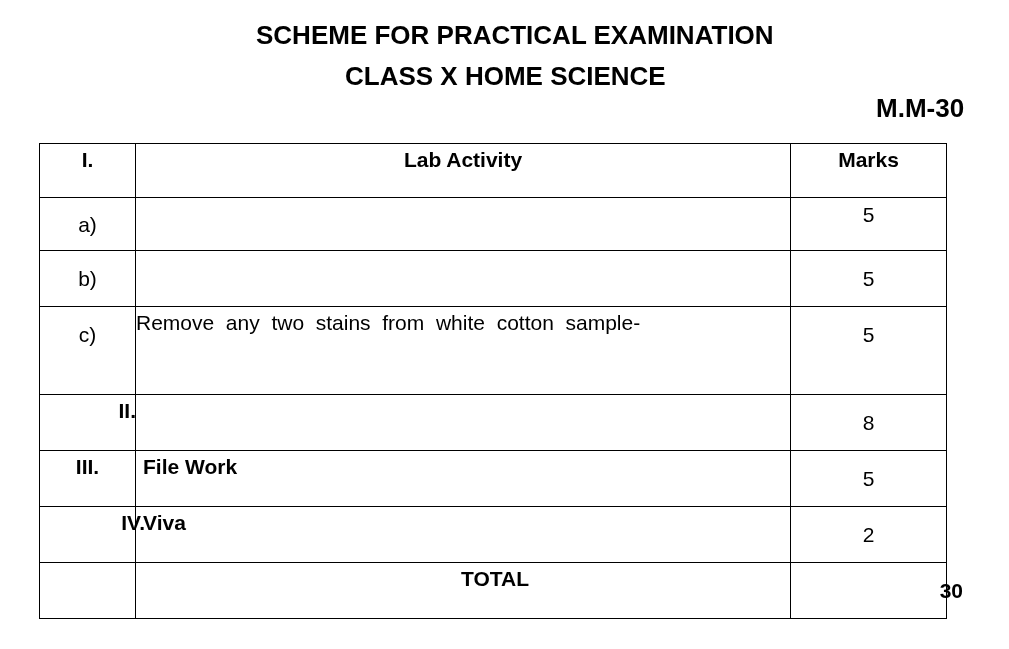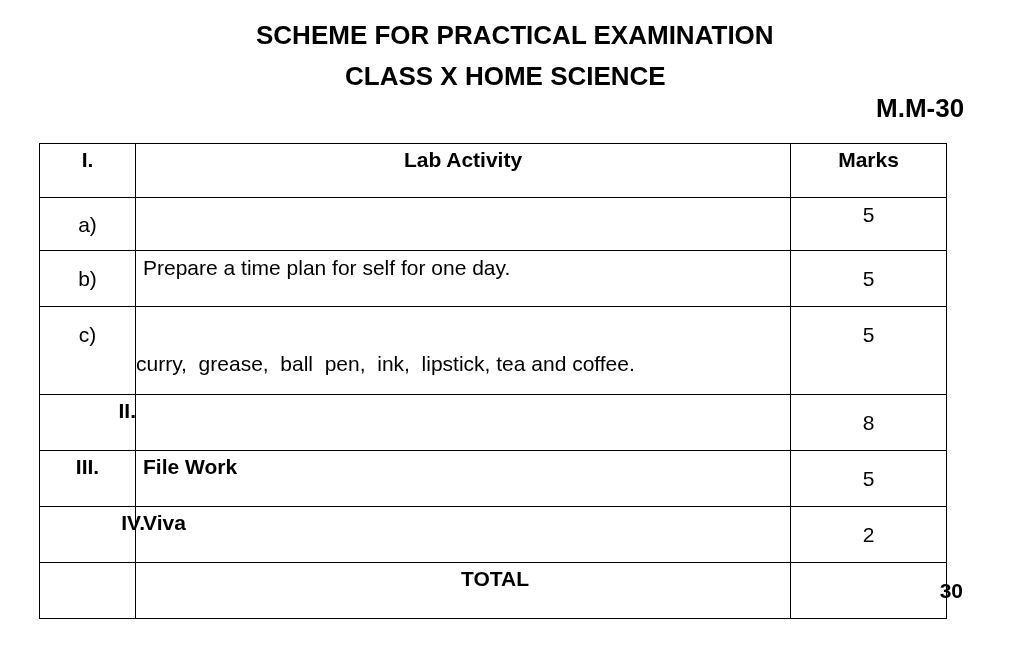--- a/index.html
+++ b/index.html
@@ -56,25 +56,24 @@
   <div class="cell" style="left:751px;top:419px;width:157px;height:57px"></div>
 
   <div class="txt b" style="left:0;width:97px;text-align:center;top:5px">I.</div>
   <div class="txt b" style="left:96px;width:656px;text-align:center;top:5px">Lab Activity</div>
   <div class="txt b" style="left:751px;width:157px;text-align:center;top:5px">Marks</div>
 
   <div class="txt" style="left:0;width:97px;text-align:center;top:70px">a)</div>
   <div class="txt" style="left:751px;width:157px;text-align:center;top:60px">5</div>
 
   <div class="txt" style="left:0;width:97px;text-align:center;top:124px">b)</div>
-  <div class="txt" style="left:104px;top:113px">Prepare a time plan for self for one day.</div>
   <div class="txt" style="left:751px;width:157px;text-align:center;top:124px">5</div>
 
   <div class="txt" style="left:0;width:97px;text-align:center;top:180px">c)</div>
-  <div class="txt" style="left:97px;top:209px;white-space:pre">curry,  grease,  ball  pen,  ink,  lipstick, tea and coffee.</div>
+  <div class="txt" style="left:97px;top:168px;white-space:pre">Remove  any  two  stains  from  white  cotton  sample-</div>
   <div class="txt" style="left:751px;width:157px;text-align:center;top:180px">5</div>
 
   <div class="txt b" style="left:0;width:97px;text-align:right;top:256px">II.</div>
   <div class="txt" style="left:751px;width:157px;text-align:center;top:268px">8</div>
 
   <div class="txt b" style="left:0;width:97px;text-align:center;top:312px">III.</div>
   <div class="txt b" style="left:104px;top:312px">File Work</div>
   <div class="txt" style="left:751px;width:157px;text-align:center;top:324px">5</div>
 
   <div class="txt b" style="left:0;width:106px;text-align:right;top:368px">IV.</div>

